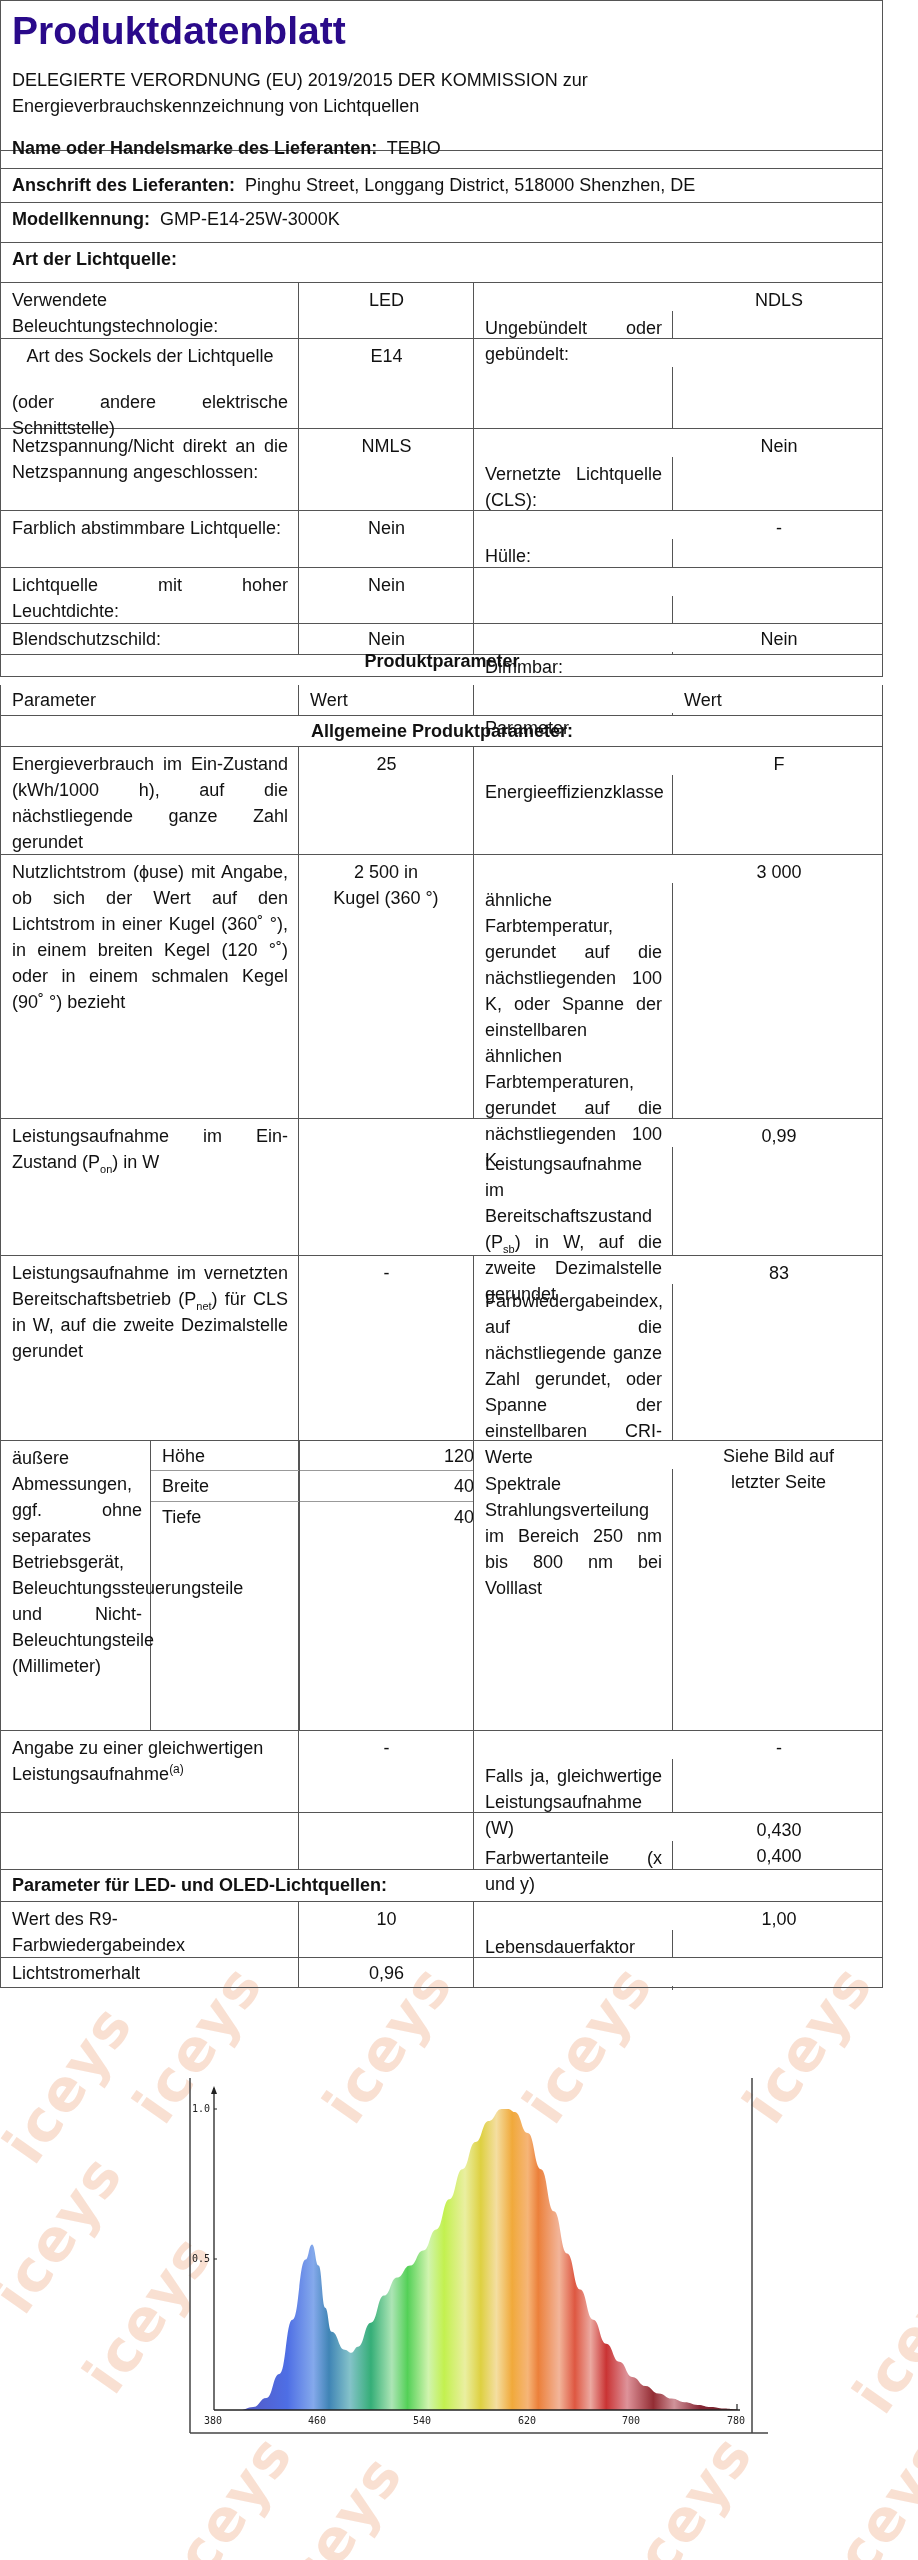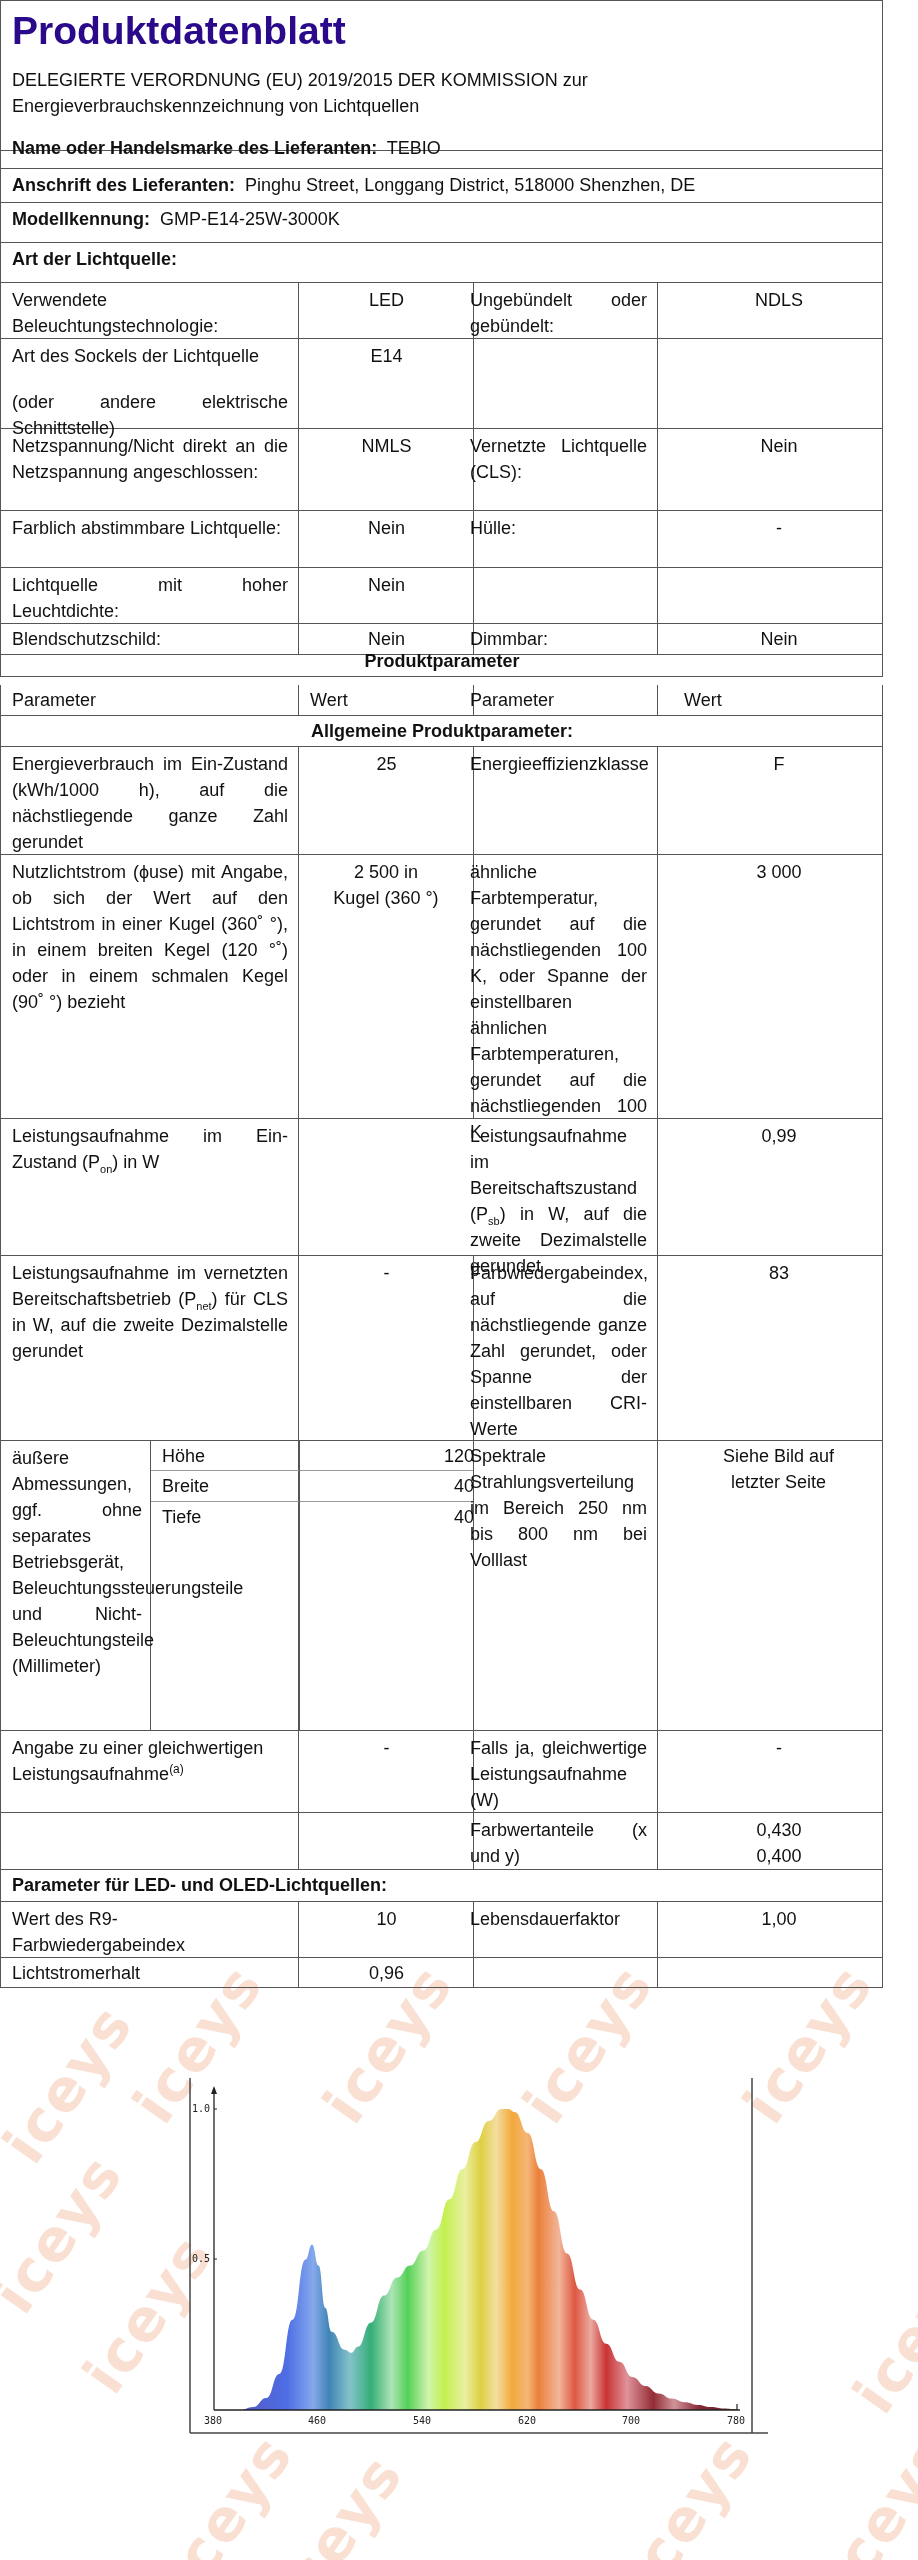--- a/index.html
+++ b/index.html
@@ -9,21 +9,21 @@
         font-size: 58px; font-weight: bold; transform: rotate(-55deg); opacity: 0.75;
         letter-spacing: 2px; pointer-events: none; }
   .sheet { position: absolute; left: 0; top: 0; width: 883px; }
   .row { position: absolute; left: 0; width: 883px; border: 1px solid #555; border-top: none; box-sizing: border-box; }
   .row.first { border-top: 1px solid #555; }
   .cell { position: absolute; top: 0; bottom: 0; box-sizing: border-box; padding: 4px 10px 0 11px;
           font-size: 18px; line-height: 26px; border-right: 1px solid #555; }
   .cell:last-child { border-right: none; }
   .c1 { left: 0; width: 298px; text-align: justify; }
   .c2 { left: 298px; width: 175px; text-align: center; }
-  .c3 { left: 458px; width: 199px; text-align: justify; }
+  .c3 { left: 473px; width: 199px; text-align: justify; margin-top: 28px; }
   .c4 { left: 672px; width: 211px; text-align: center; border-right: none; }
   .full { position: absolute; left: 0; right: 0; top: 0; bottom: 0; padding: 4px 10px 0 11px; font-size: 18px; line-height: 26px; }
   .b { font-weight: bold; }
   .center { text-align: center; }
   .left { text-align: left; }
   .title { font-size: 39px; font-weight: bold; color: #2a0a8a; line-height: 48px; padding-top: 4px; }
   .hdr-plain { text-align: left; }
   .sub { font-size: 11px; vertical-align: sub; line-height: 0; }
   .sup { font-size: 12px; vertical-align: super; line-height: 0; }
   .dimlabel { position: absolute; left: 0; top: 0; bottom: 0; width: 150px; border-right: 1px solid #555; box-sizing: border-box;
@@ -89,21 +89,21 @@
 
   <div class="row" style="top:283px;height:56px">
     <div class="cell c1">Verwendete Beleuchtungstechnologie:</div>
     <div class="cell c2">LED</div>
     <div class="cell c3">Ungebündelt oder gebündelt:</div>
     <div class="cell c4">NDLS</div>
   </div>
 
   <div class="row" style="top:339px;height:90px">
     <div class="cell c1">
-      <div style="text-align:left">Art des Sockels der Lichtquelle</div>
+      <div style="text-align:center">Art des Sockels der Lichtquelle</div>
       <div style="margin-top:20px">(oder andere elektrische Schnittstelle)</div>
     </div>
     <div class="cell c2">E14</div>
     <div class="cell c3"></div>
     <div class="cell c4"></div>
   </div>
 
   <div class="row" style="top:429px;height:82px">
     <div class="cell c2">NMLS</div>
     <div class="cell c1">Netzspannung/Nicht direkt an die Netzspannung angeschlossen:</div>

